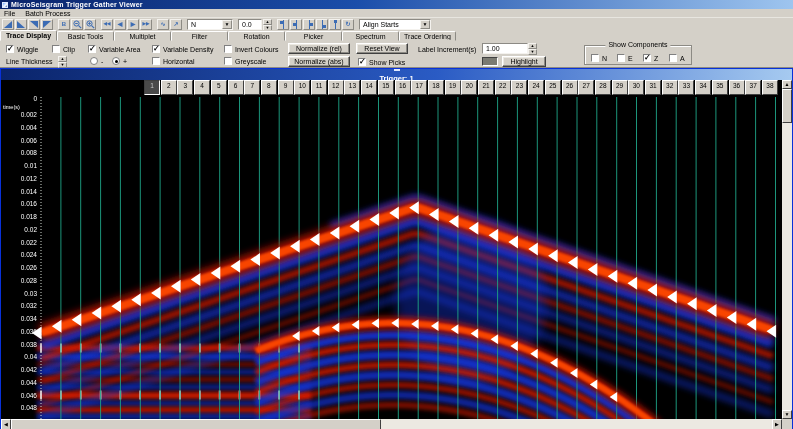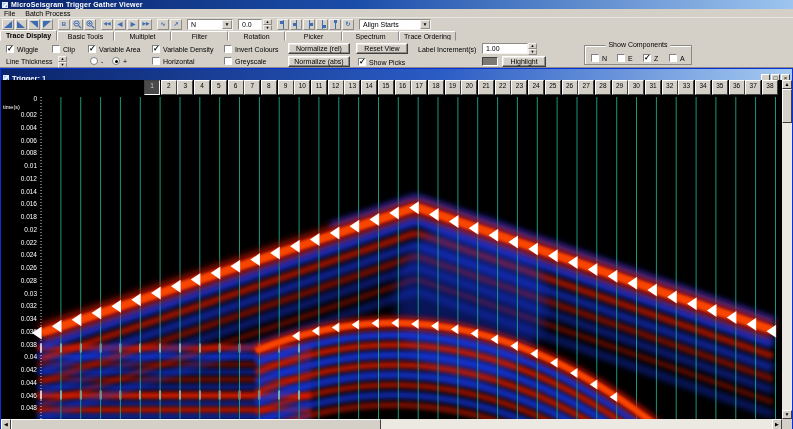--- a/index.html
+++ b/index.html
@@ -50,21 +50,21 @@
     box-shadow:inset -1px -1px 0 #8c8a84,inset 1px 1px 0 #ece9e2;font-size:7px;display:flex;align-items:center;justify-content:center;white-space:nowrap;}
   .plabel{position:absolute;white-space:nowrap;height:10px;display:flex;align-items:center;}
   .pinput{position:absolute;background:#fff;border:1px solid;border-color:#8c8a84 #f4f2ee #f4f2ee #8c8a84;font-size:7px;display:flex;align-items:center;padding-left:3px;}
   .fieldset{position:absolute;border:1px solid #8c8a84;box-shadow:1px 1px 0 #fff inset;}
   .fieldset .legend{position:absolute;top:-5px;left:50%;transform:translateX(-50%);background:#d4d0c8;padding:0 3px;white-space:nowrap;}
   .swatch{position:absolute;background:#7a7a72;border:1px solid;border-color:#404040 #fff #fff #404040;}
 
   
   .inner{position:absolute;left:0;top:68px;width:793px;height:361px;background:#000;border:1px solid #0831d9;}
   .ititle{position:absolute;left:0;top:0;width:791px;height:18px;
-    background:linear-gradient(90deg,#0a246a,#2a5bc4 55%,#a6caf0);display:flex;align-items:center;gap:3px;padding:0 2px;}
+    background:linear-gradient(90deg,#0a246a,#2a5bc4 55%,#a6caf0);display:flex;align-items:center;gap:3px;padding:0 2px;flex-direction:column;}
   .ititle .t{color:#fff;font-size:7.5px;font-weight:bold;}
   .iwbtn{width:9px;height:9px;background:#d4d0c8;border:1px solid;border-color:#fff #404040 #404040 #fff;font-size:6px;line-height:7px;text-align:center;color:#000;}
   .iwbtns{margin-left:auto;display:flex;gap:1px;}
   .header{position:absolute;left:0;top:11px;width:781px;height:15px;background:#000;}
   .hbtn{position:absolute;top:0;height:15px;background:#d4d0c8;border:1px solid;border-color:#fff #404040 #404040 #fff;
     font-size:6.5px;display:flex;align-items:flex-start;justify-content:center;padding-top:1px;color:#000;}
   .hbtn.sel{background:#4a4a4a;color:#c8c8c8;border-color:#404040 #fff #fff #404040;}
   .display{position:absolute;left:0;top:26px;width:781px;height:324px;background:#000;}
 
   

